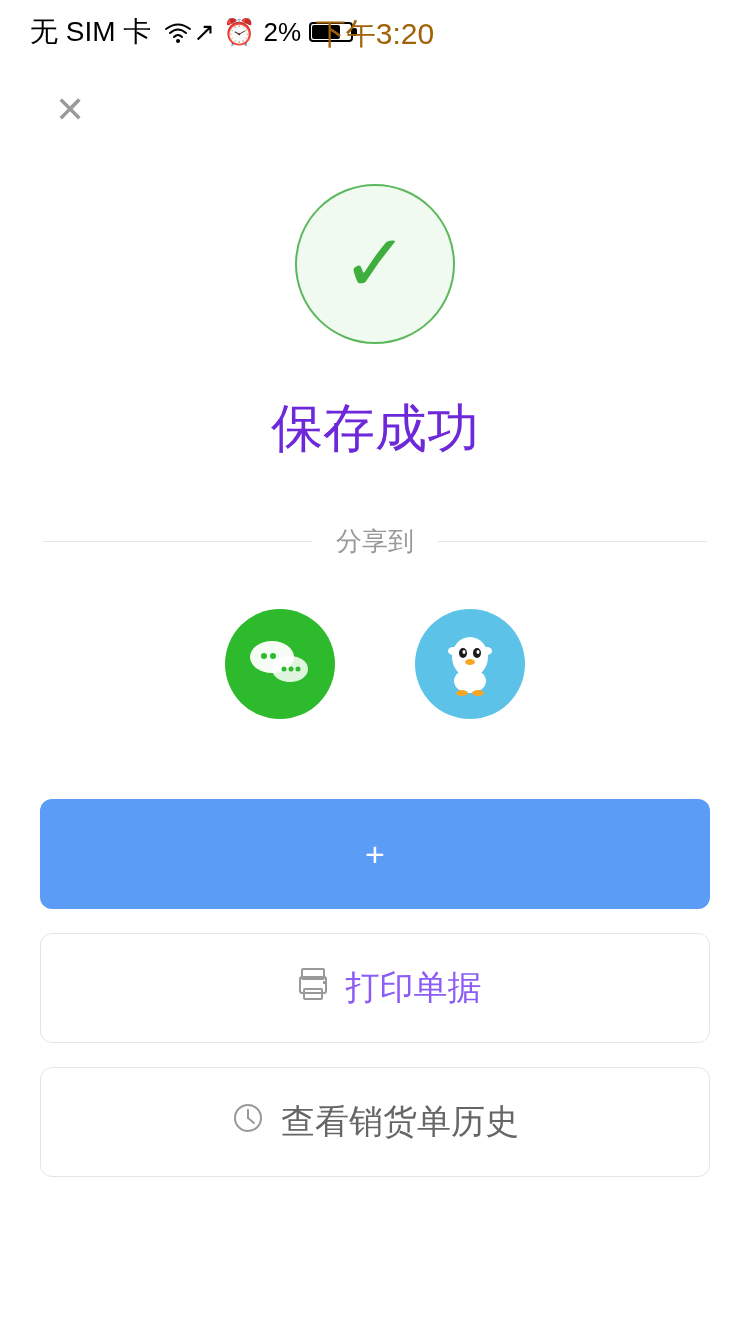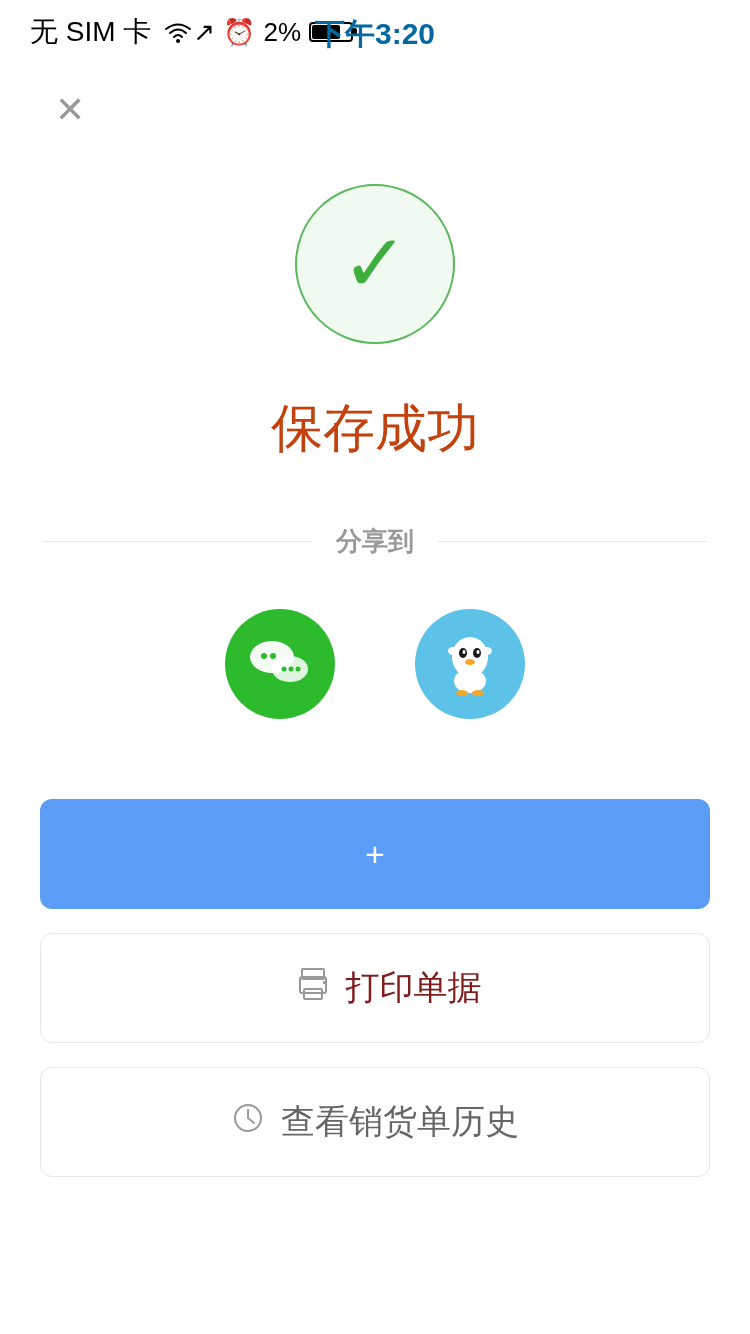--- a/index.html
+++ b/index.html
@@ -32,22 +32,22 @@
     .status-left {
       font-size: 28px;
       color: #000;
       display: flex;
       align-items: center;
       gap: 12px;
     }
 
     .status-center {
       font-size: 30px;
-      font-weight: 700;
-      color: #0369a1;
+      font-weight: 400;
+      color: #a16207;
       position: absolute;
       left: 50%;
       transform: translateX(-50%);
       top: 14px;
     }
 
     .status-right {
       display: flex;
       align-items: center;
       gap: 8px;
@@ -95,30 +95,29 @@
     }
 
     .check-icon {
       font-size: 80px;
       color: #3eaf3e;
       line-height: 1;
     }
 
     .success-title {
       font-size: 52px;
-      color: #c2410c;
+      color: #6d28d9;
       font-weight: 400;
       margin-bottom: 60px;
     }
 
     
     .share-section {
       width: 100%;
       padding: 0 43px;
-      font-weight: bold;
     }
 
     .share-divider {
       display: flex;
       align-items: center;
       margin-bottom: 50px;
     }
 
     .divider-line {
       flex: 1;
@@ -190,21 +189,21 @@
       outline: none;
     }
 
     .btn-continue {
       background: #5b9cf6;
       color: #fff;
     }
 
     .btn-print {
       background: #fff;
-      color: #7f1d1d;
+      color: #8b5cf6;
       border: 1px solid #e5e5e5;
       padding-left: 27px;
     }
 
     .btn-history {
       background: #fff;
       color: #666;
       border: 1px solid #e5e5e5;
     }
   </style>

